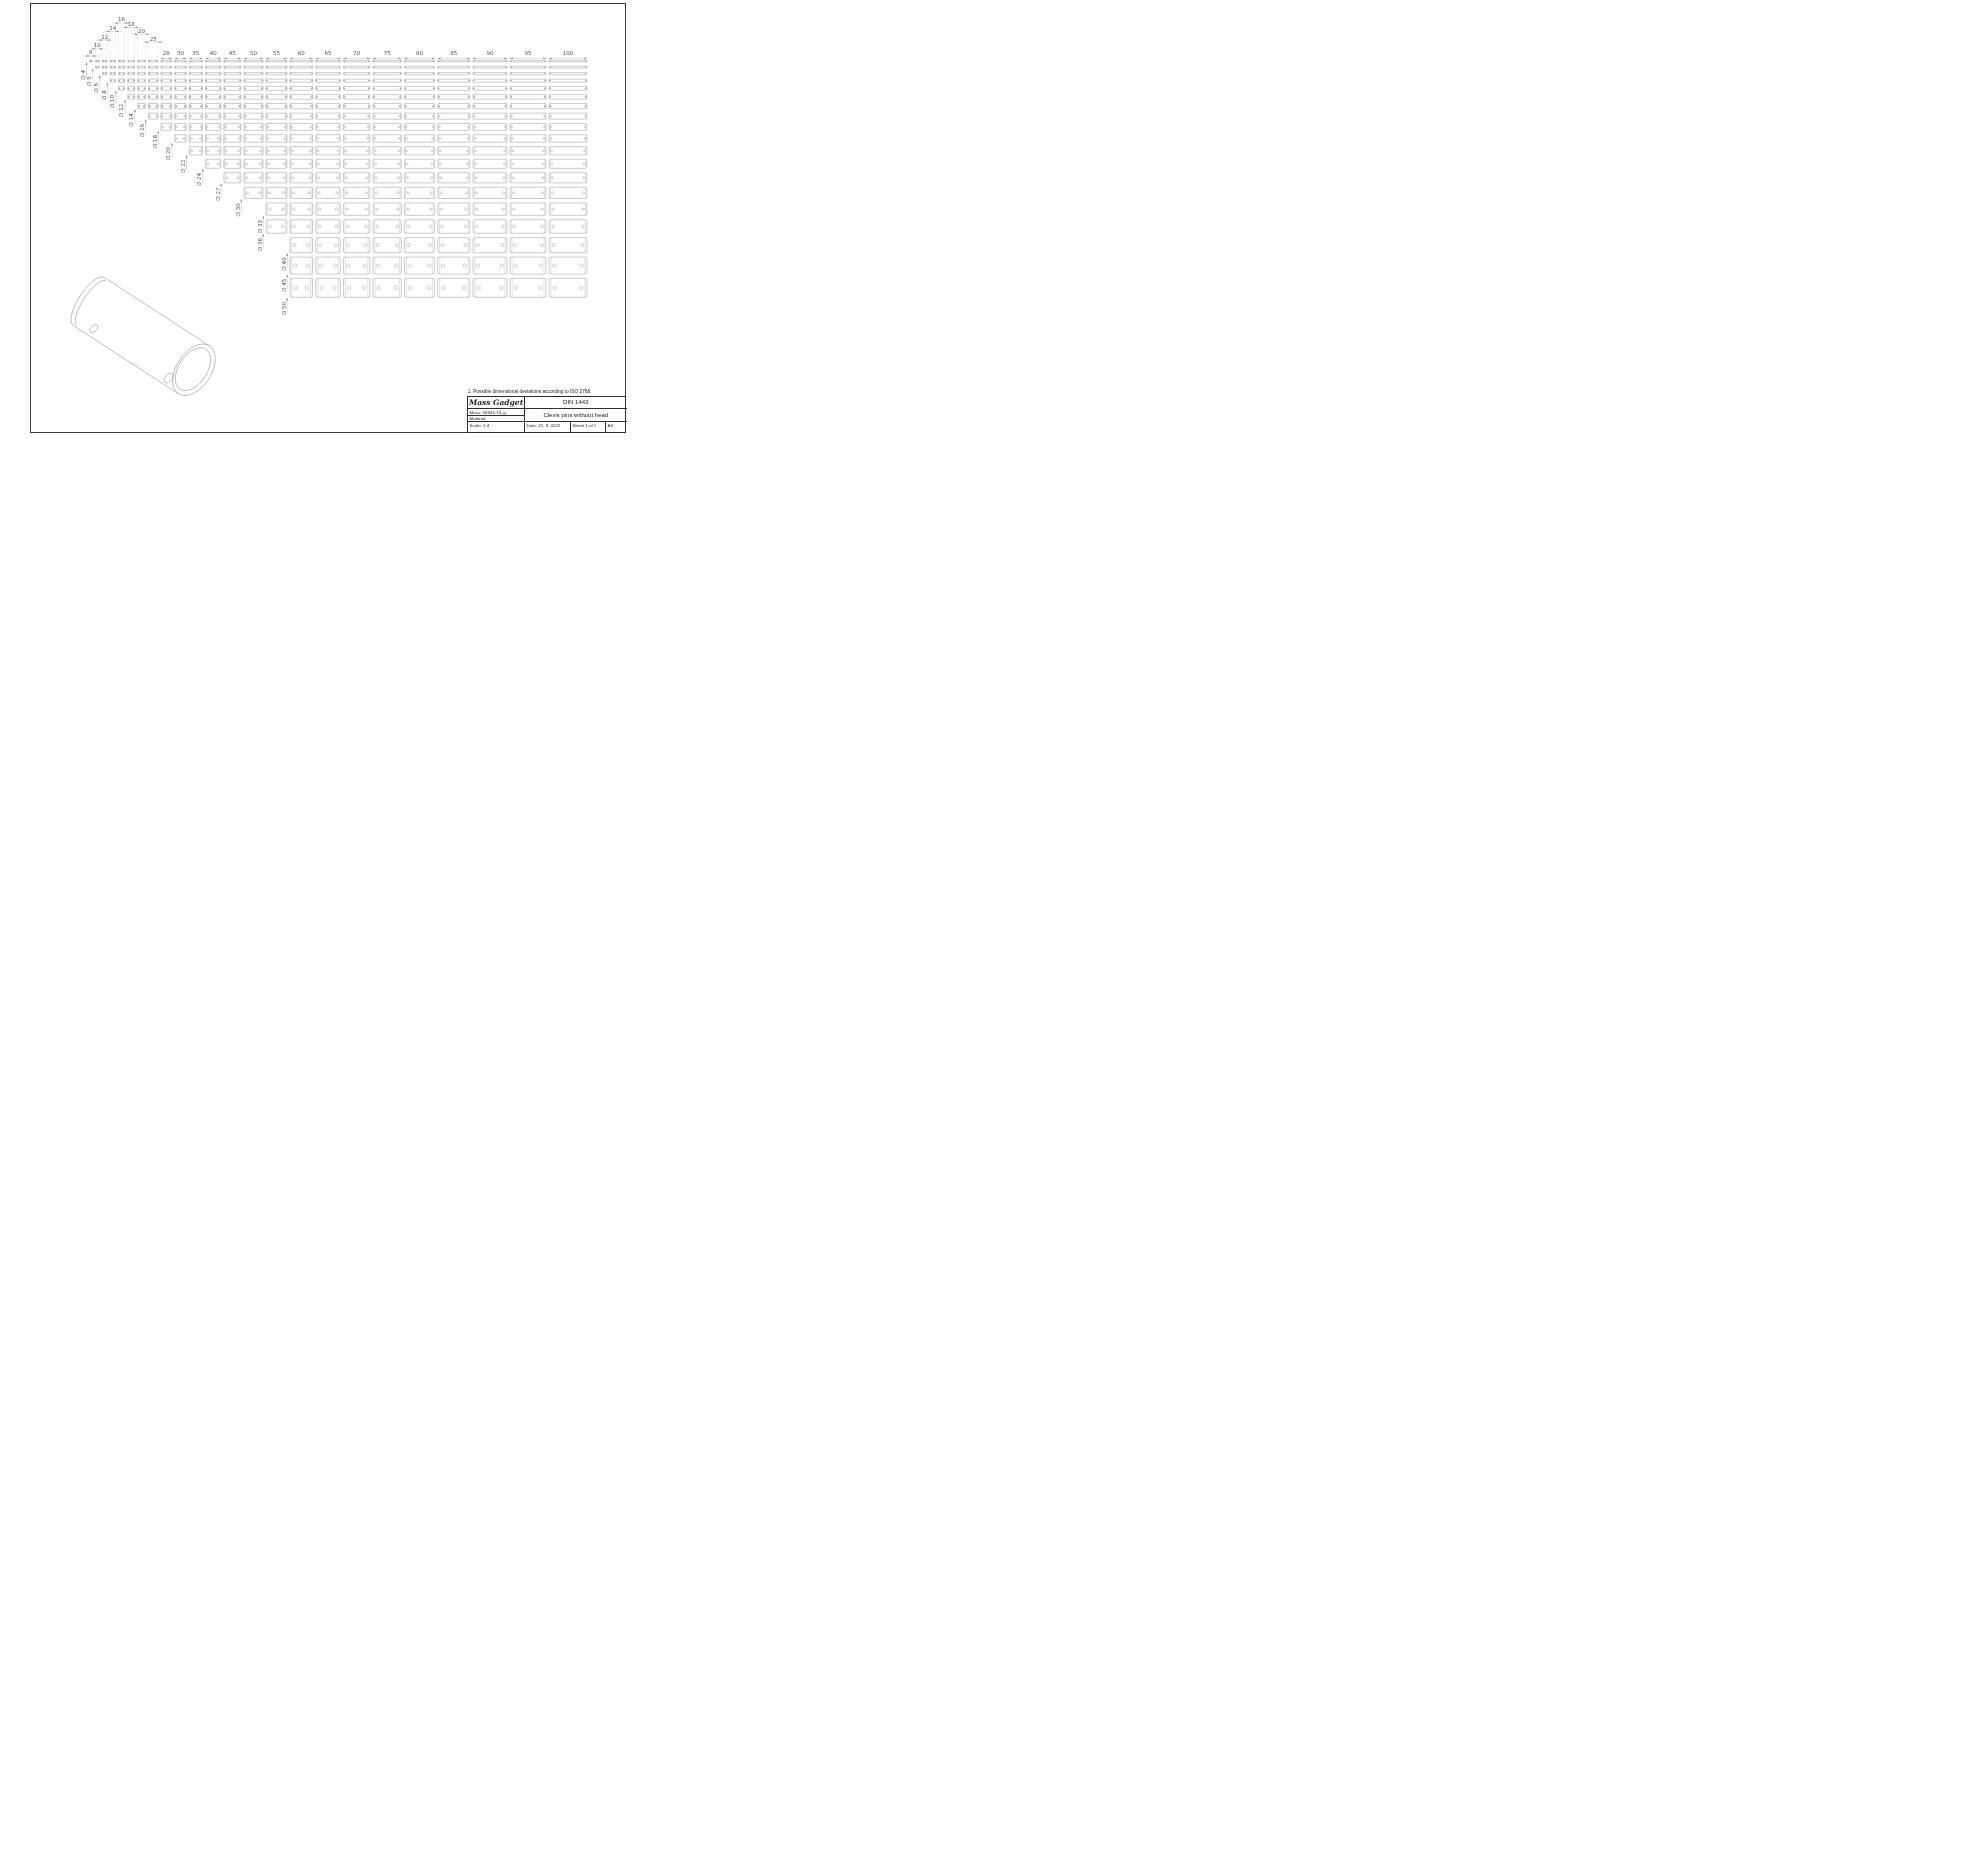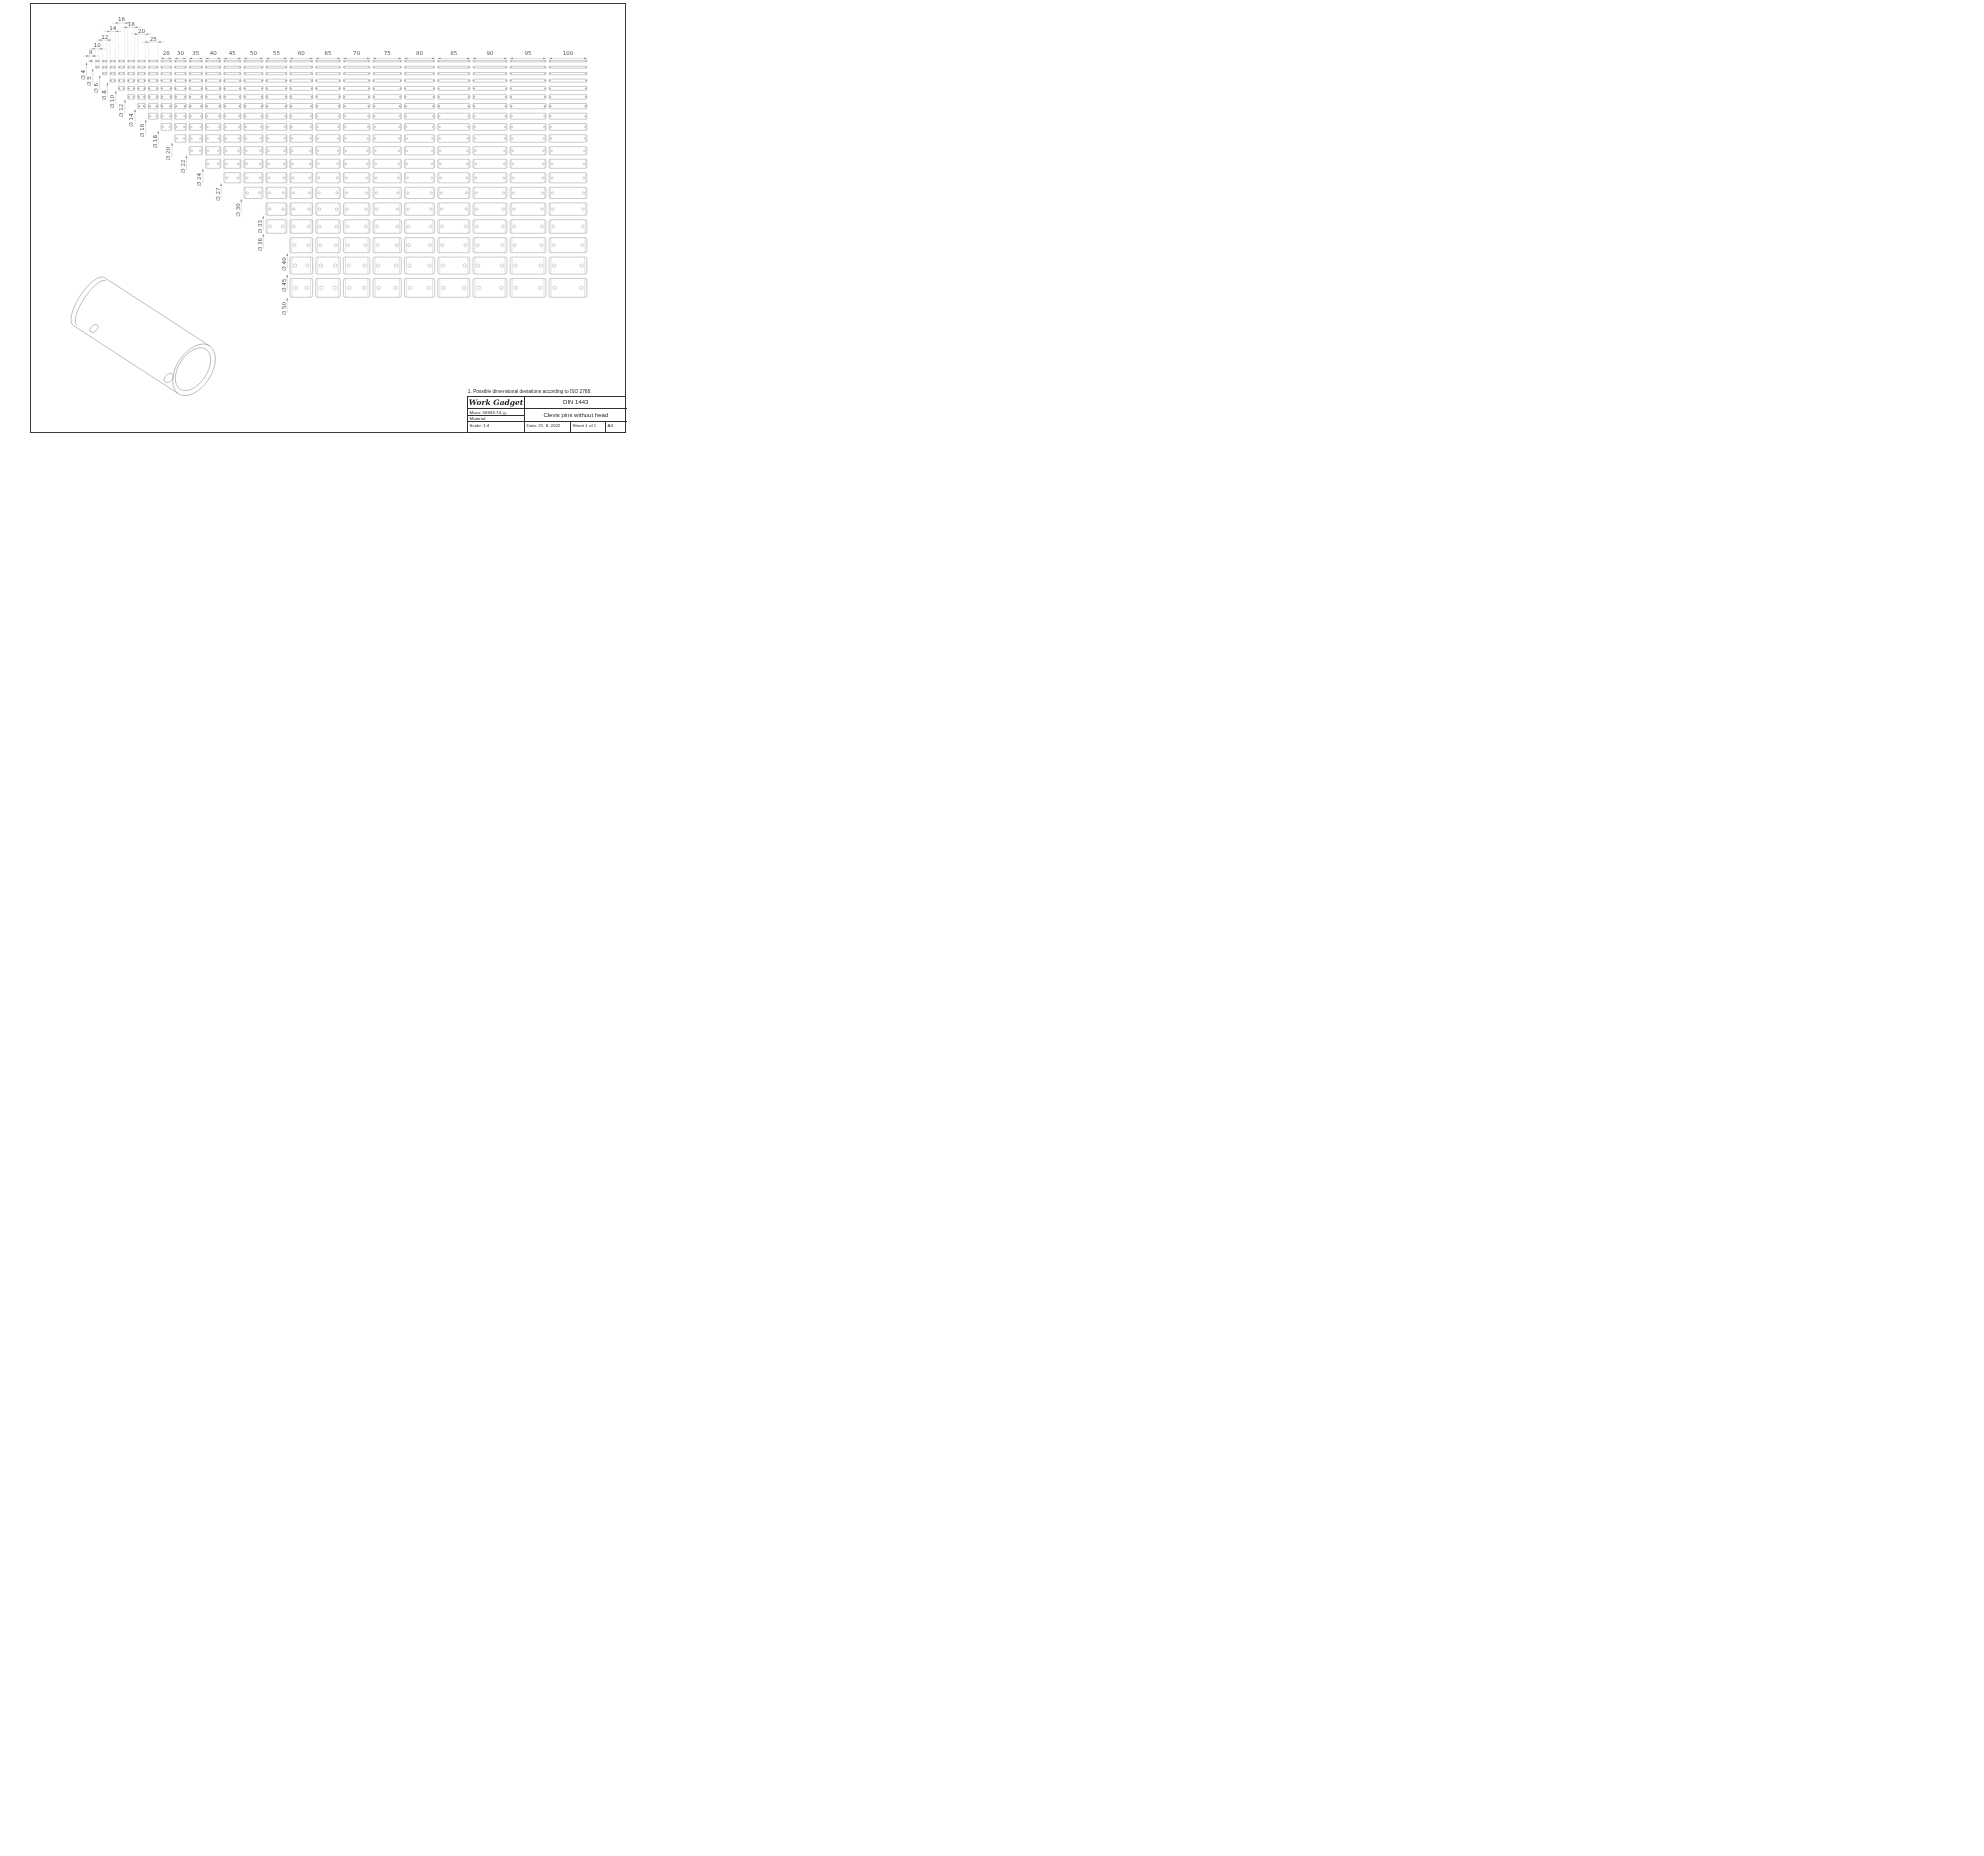--- a/index.html
+++ b/index.html
@@ -1574,21 +1574,21 @@
     <circle cx="1397.95" cy="725.25" r="4.5" fill="none" stroke="#6e6e6e" stroke-width="0.8"></circle>
     <circle cx="1464.45" cy="725.25" r="4.5" fill="none" stroke="#6e6e6e" stroke-width="0.8"></circle>
     <line x1="723.7" y1="751" x2="723.7" y2="787" stroke="#9a9a9a" stroke-width="0.8"></line>
     <path d="M723.7,750 L721.4000000000001,757 L726,757 Z" fill="#8a8a8a"></path>
     <text font-family="&quot;DejaVu Sans&quot;,sans-serif" font-size="14" fill="#555" text-anchor="start" transform="translate(719.7,795) rotate(-90)">∅ 50</text>
   </svg>
 
 <div class="tb">
   <div class="tb-note">1. Possible dimensional deviations according to ISO 2768.</div>
   <div class="tb-grid">
-    <div class="c-company bR bB">Work Gadget</div>
+    <div class="c-company bR bB">Mass Gadget</div>
     <div class="c-standard bB">DIN 1443</div>
     <div class="c-mass bR bB">Mass: 56943.74, g.</div>
     <div class="c-material bR bB">Material:</div>
     <div class="c-title bB">Clevis pins without head</div>
     <div class="c-scale bR">Scale: 1:4</div>
     <div class="c-date bR">Date: 21. 8. 2022</div>
     <div class="c-sheet bR">Sheet 1 of 1</div>
     <div class="c-size">A3</div>
   </div>
 </div>

